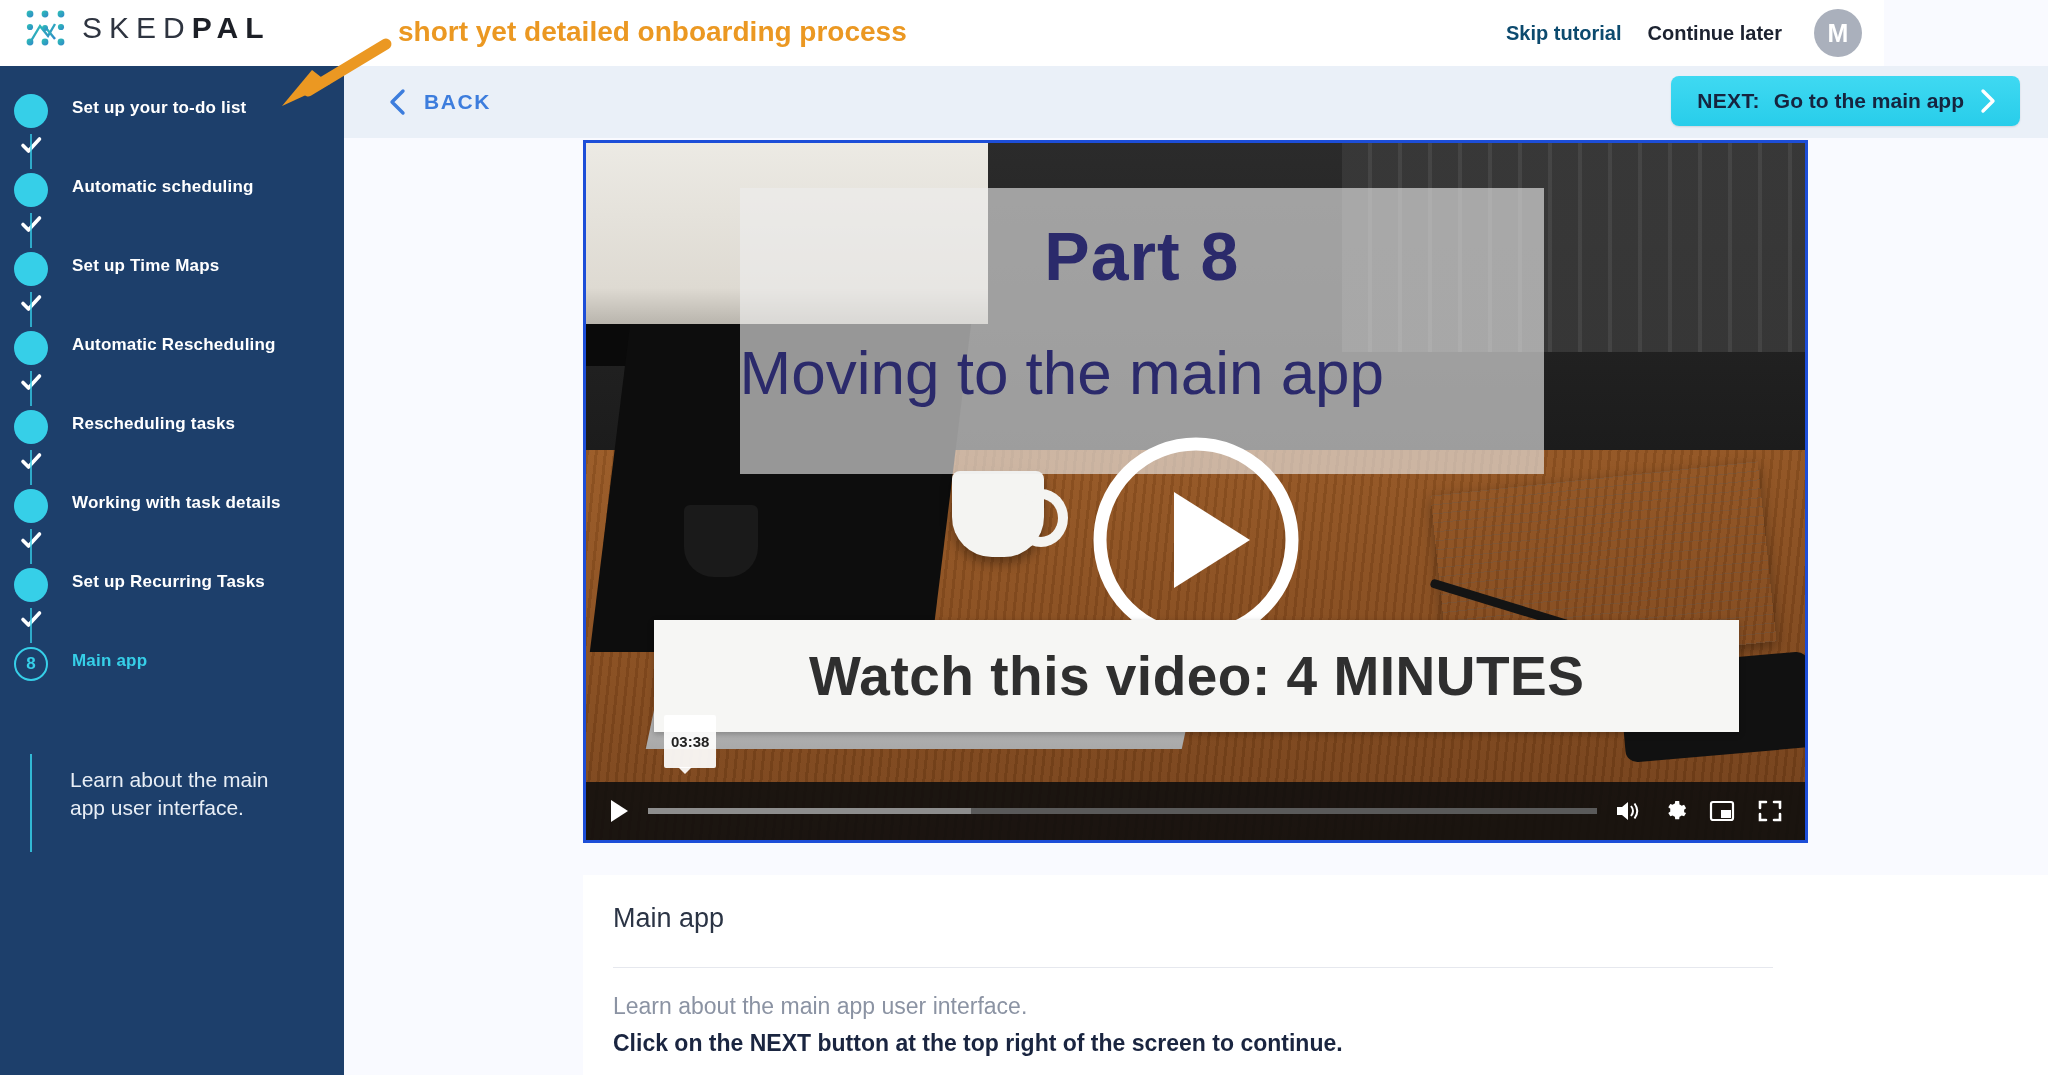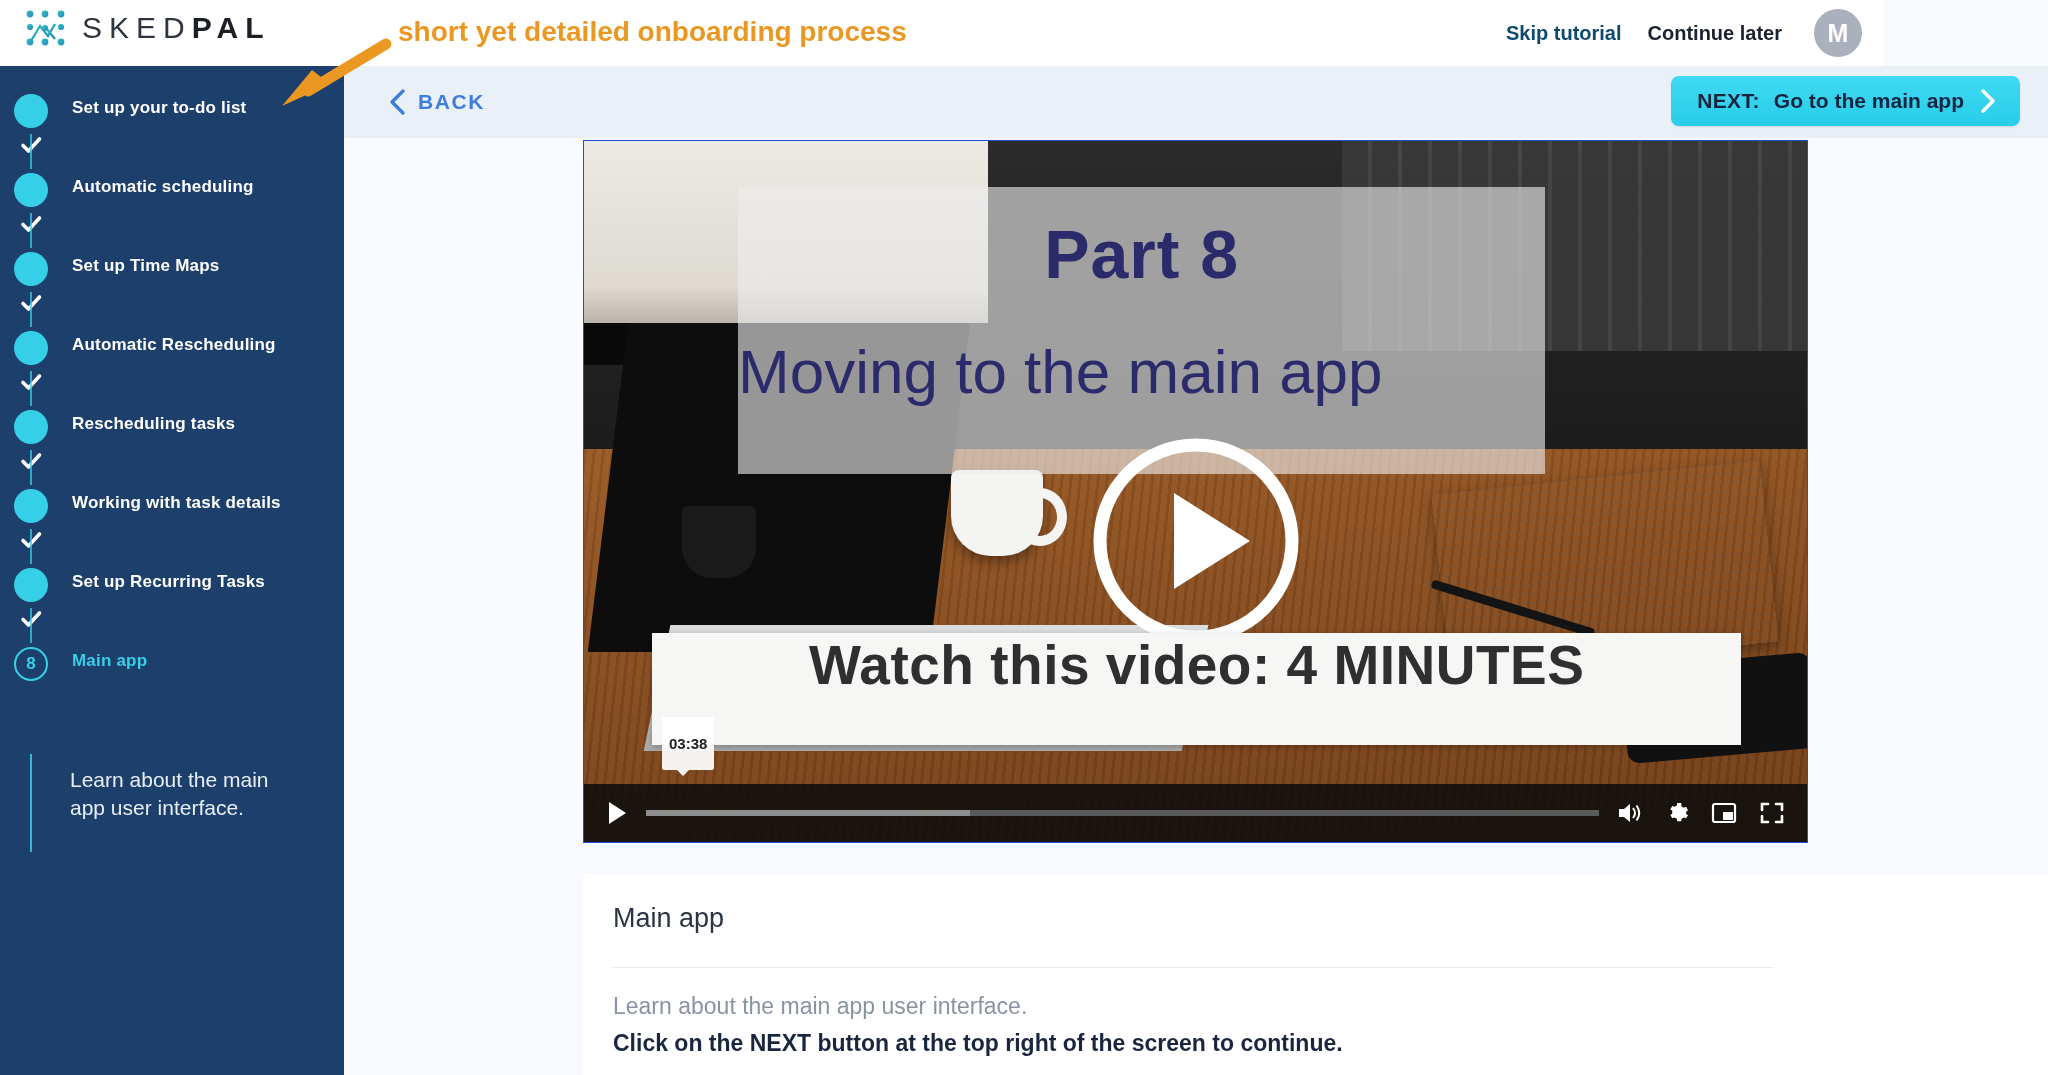--- a/index.html
+++ b/index.html
@@ -84,21 +84,21 @@
     background:#36cfe8; opacity:.85;
   }
 
   
   #backbar {
     position:absolute; left:344px; top:66px; width:1704px; height:72px;
     background:#eaf0f8; z-index:20;
     display:flex; align-items:center;
   }
   #back-btn {
-    display:flex; align-items:center; gap:10px;
+    display:flex; align-items:center; gap:16px;
     margin-left:42px; cursor:pointer;justify-content:flex-end;
   }
   #back-chevron { display:block; }
   #back-label {
     color:#3d7ddd; font-size:21px; font-weight:700; letter-spacing:1.6px;
   }
   #next-btn {
     position:absolute; right:28px; top:10px;
     height:50px; padding:0 22px 0 26px; border-radius:8px;
     background:linear-gradient(180deg,#3fd9f2 0%,#28cdea 100%);
@@ -114,21 +114,21 @@
   #content {
     position:absolute; left:344px; top:138px;
     width:1704px; height:937px; background:#f9faff;
     z-index:10; overflow:hidden;
   }
 
   
   #video {
     position:absolute; left:239px; top:2px;
     width:1225px; height:703px;
-    background:#222; border:1px solid #1d4ed8;
+    background:#222; border:3px solid #1d4ed8;
     overflow:hidden;
   }
   
   #vid-photo { position:absolute; inset:0; }
   .p-wall   { position:absolute; left:0; top:0; width:100%; height:44%; background:linear-gradient(180deg,#2b2b2b 0%,#1c1c1c 100%); }
   .p-window { position:absolute; left:0; top:0; width:33%; height:26%; background:linear-gradient(180deg,#eceae4 0%,#dedad2 80%,#b9b5ad 100%); }
   .p-window2{ position:absolute; left:0; top:26%; width:28%; height:6%; background:#0a0a0a; }
   .p-blinds { position:absolute; left:62%; top:0; width:38%; height:30%;
               background:repeating-linear-gradient(90deg,#3a3a3a 0 26px,#4a4a4a 26px 30px); opacity:.85; }
   .p-desk   { position:absolute; left:0; top:44%; width:100%; height:56%;
@@ -174,23 +174,22 @@
 
   
   #play-btn {
     position:absolute; left:50%; top:57%; transform:translate(-50%,-50%);
     width:212px; height:212px; cursor:pointer;
   }
 
   
   #watch-banner {
     position:absolute; left:5.6%; top:68.5%; width:89%; height:16%;
-    background:#f6f6f4; display:flex; align-items:flex-start; justify-content:center;
+    background:#f6f6f4; display:flex; align-items:center; justify-content:center;
     box-shadow:0 2px 6px rgba(0,0,0,.25);
-    margin-top:12px;
   }
   #watch-text {
     color:#2f2f2f; font-size:55px; font-weight:800; letter-spacing:.5px; white-space:nowrap;
   }
 
   
   #vid-controls {
     position:absolute; left:0; right:0; bottom:0; height:58px;
     background:rgba(14,14,14,.88);
     display:flex; align-items:center;

